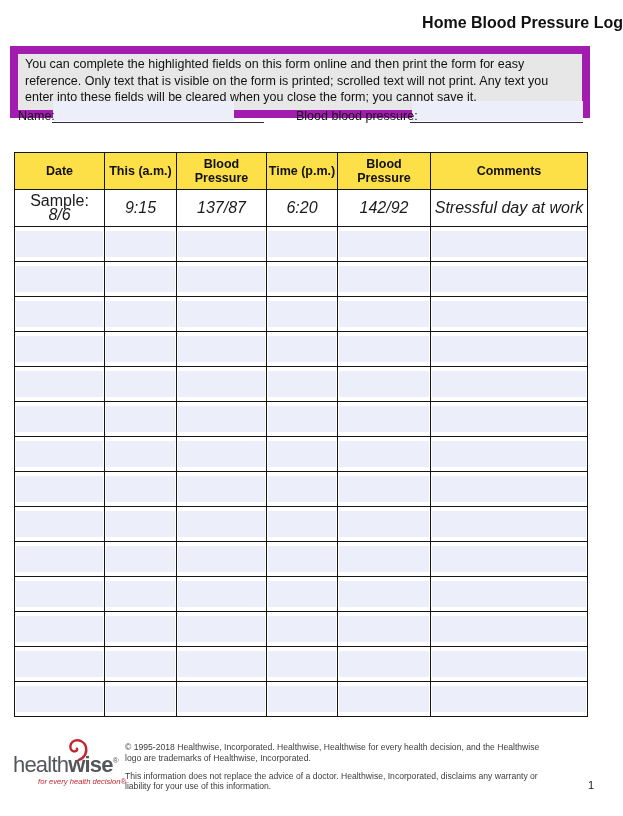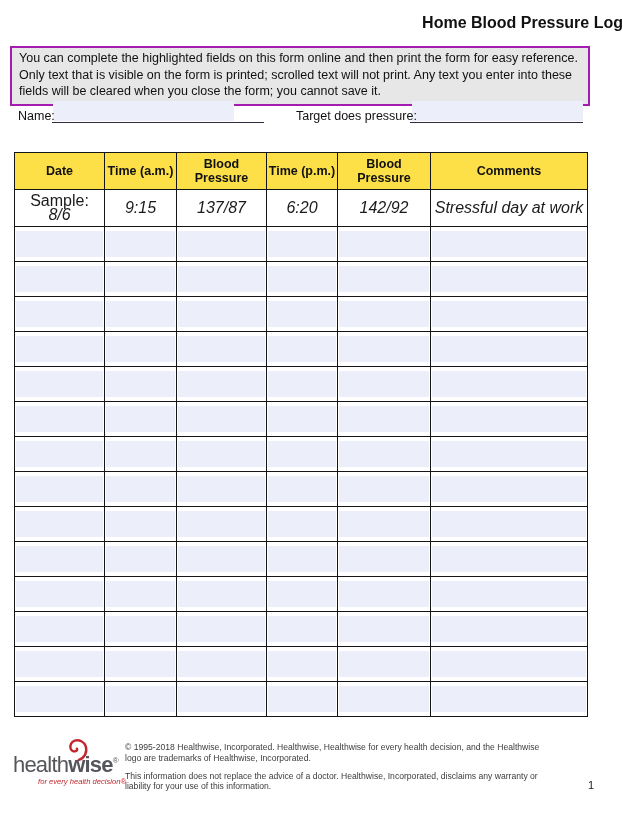--- a/index.html
+++ b/index.html
@@ -8,21 +8,21 @@
     font-family:"Liberation Sans", sans-serif;color:#1a1a1a;overflow:hidden;
   }
   
   .page-title{
     position:absolute;top:14px;left:0;width:100%;text-align:right;
     font-size:16px;font-weight:bold;color:#111;
   }
   
   .notice{
     position:absolute;left:10px;top:46px;width:580px;box-sizing:border-box;
-    background:#e7e7e7;border:2px solid #a21caf;
+    background:#e7e7e7;border:8px solid #a21caf;
     padding:2px 7px 4px 7px;font-size:12.5px;line-height:16.5px;color:#111;
   }
   
   .field-row{position:absolute;left:0;top:101px;width:494px;height:24px;font-size:12.5px;}
   .field-label{position:absolute;bottom:2px;white-space:nowrap;color:#111;}
   .name-label{left:18px;}
   .target-label{left:296px;}
   .field-line{position:absolute;border-bottom:1.5px solid #2d2d3f;height:21px;}
   .name-line{left:52px;width:212px;}
   .target-line{left:410px;width:173px;}
@@ -71,36 +71,36 @@
   <span>You can complete the highlighted fields on this form online and then print the form for easy reference. Only text that is visible on the form is printed; scrolled text will not print. Any text you enter into these fields will be cleared when you close the form; you cannot save it.</span>
 </div>
 
 <div class="field-row">
   <div class="field-highlight name-highlight"></div>
   <div class="field-line name-line"></div>
   <span class="field-label name-label">Name:</span>
 
   <div class="field-highlight target-highlight"></div>
   <div class="field-line target-line"></div>
-  <span class="field-label target-label">Target does pressure:</span>
+  <span class="field-label target-label">Blood blood pressure:</span>
 </div>
 
 <table class="bp-table">
   <colgroup>
     <col style="width:90px">
       <col style="width:72px">
       <col style="width:90px">
     <col style="width:71px">
       <col style="width:93px">
       <col style="width:157px">
   </colgroup>
   <thead>
     <tr>
       <th>Date</th>
-      <th>Time (a.m.)</th>
+      <th>This (a.m.)</th>
       <th>Blood Pressure</th>
       <th>Time (p.m.)</th>
       <th>Blood Pressure</th>
       <th>Comments</th>
     </tr>
   </thead>
   <tbody>
     <tr>
       <td class="sample-cell">
         <span class="sample-date-l1">Sample:</span>

